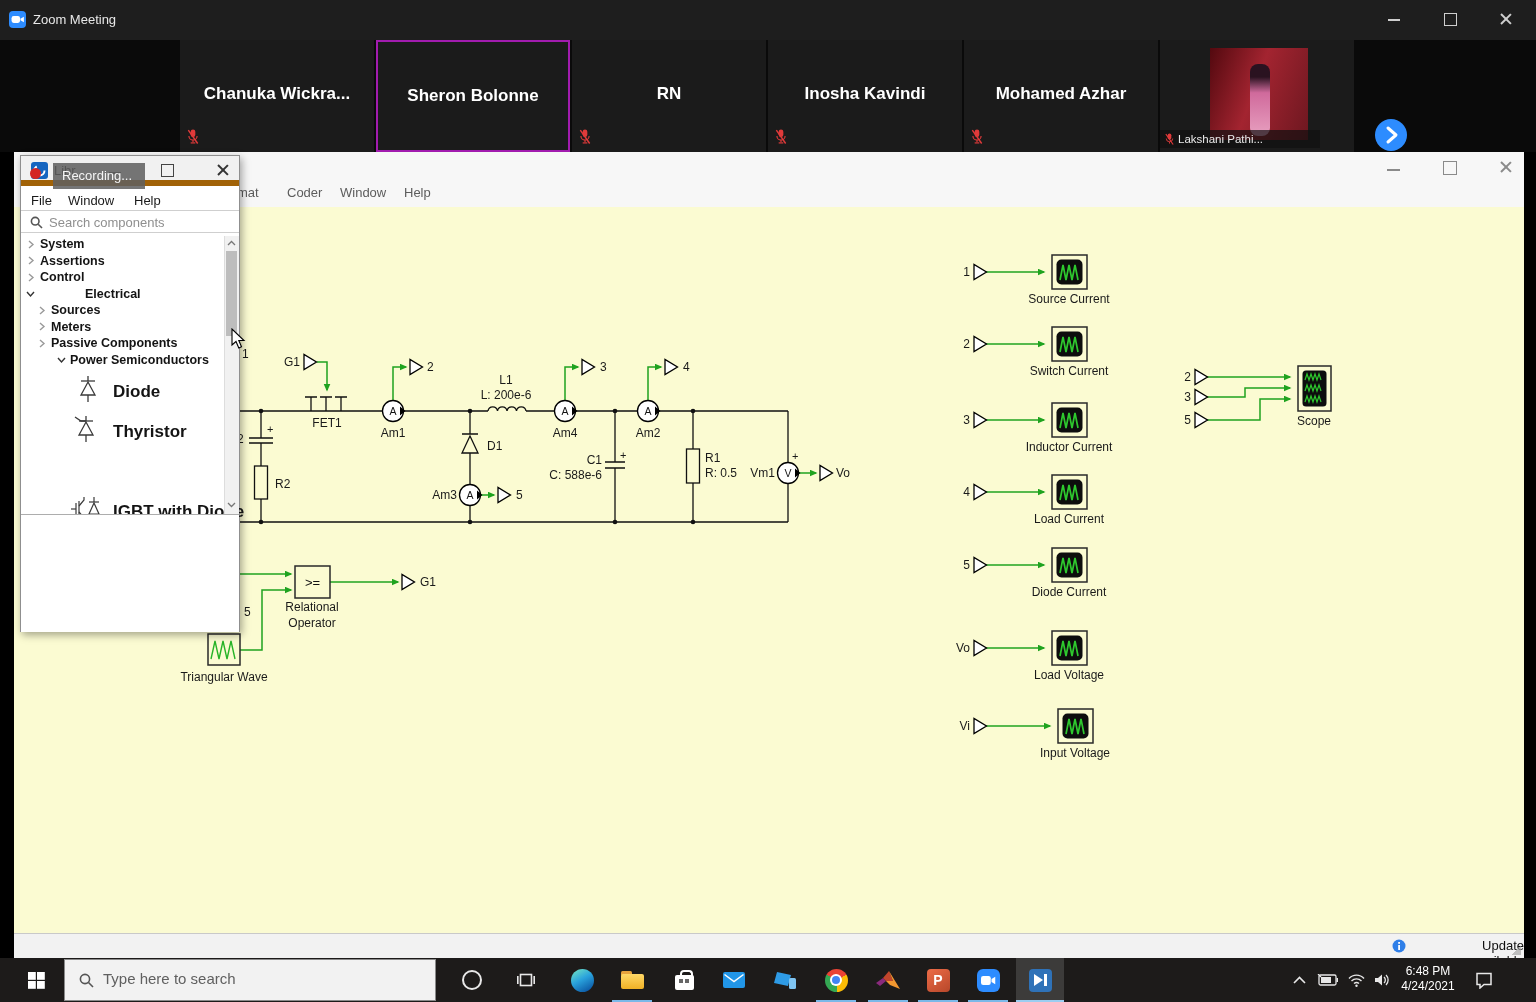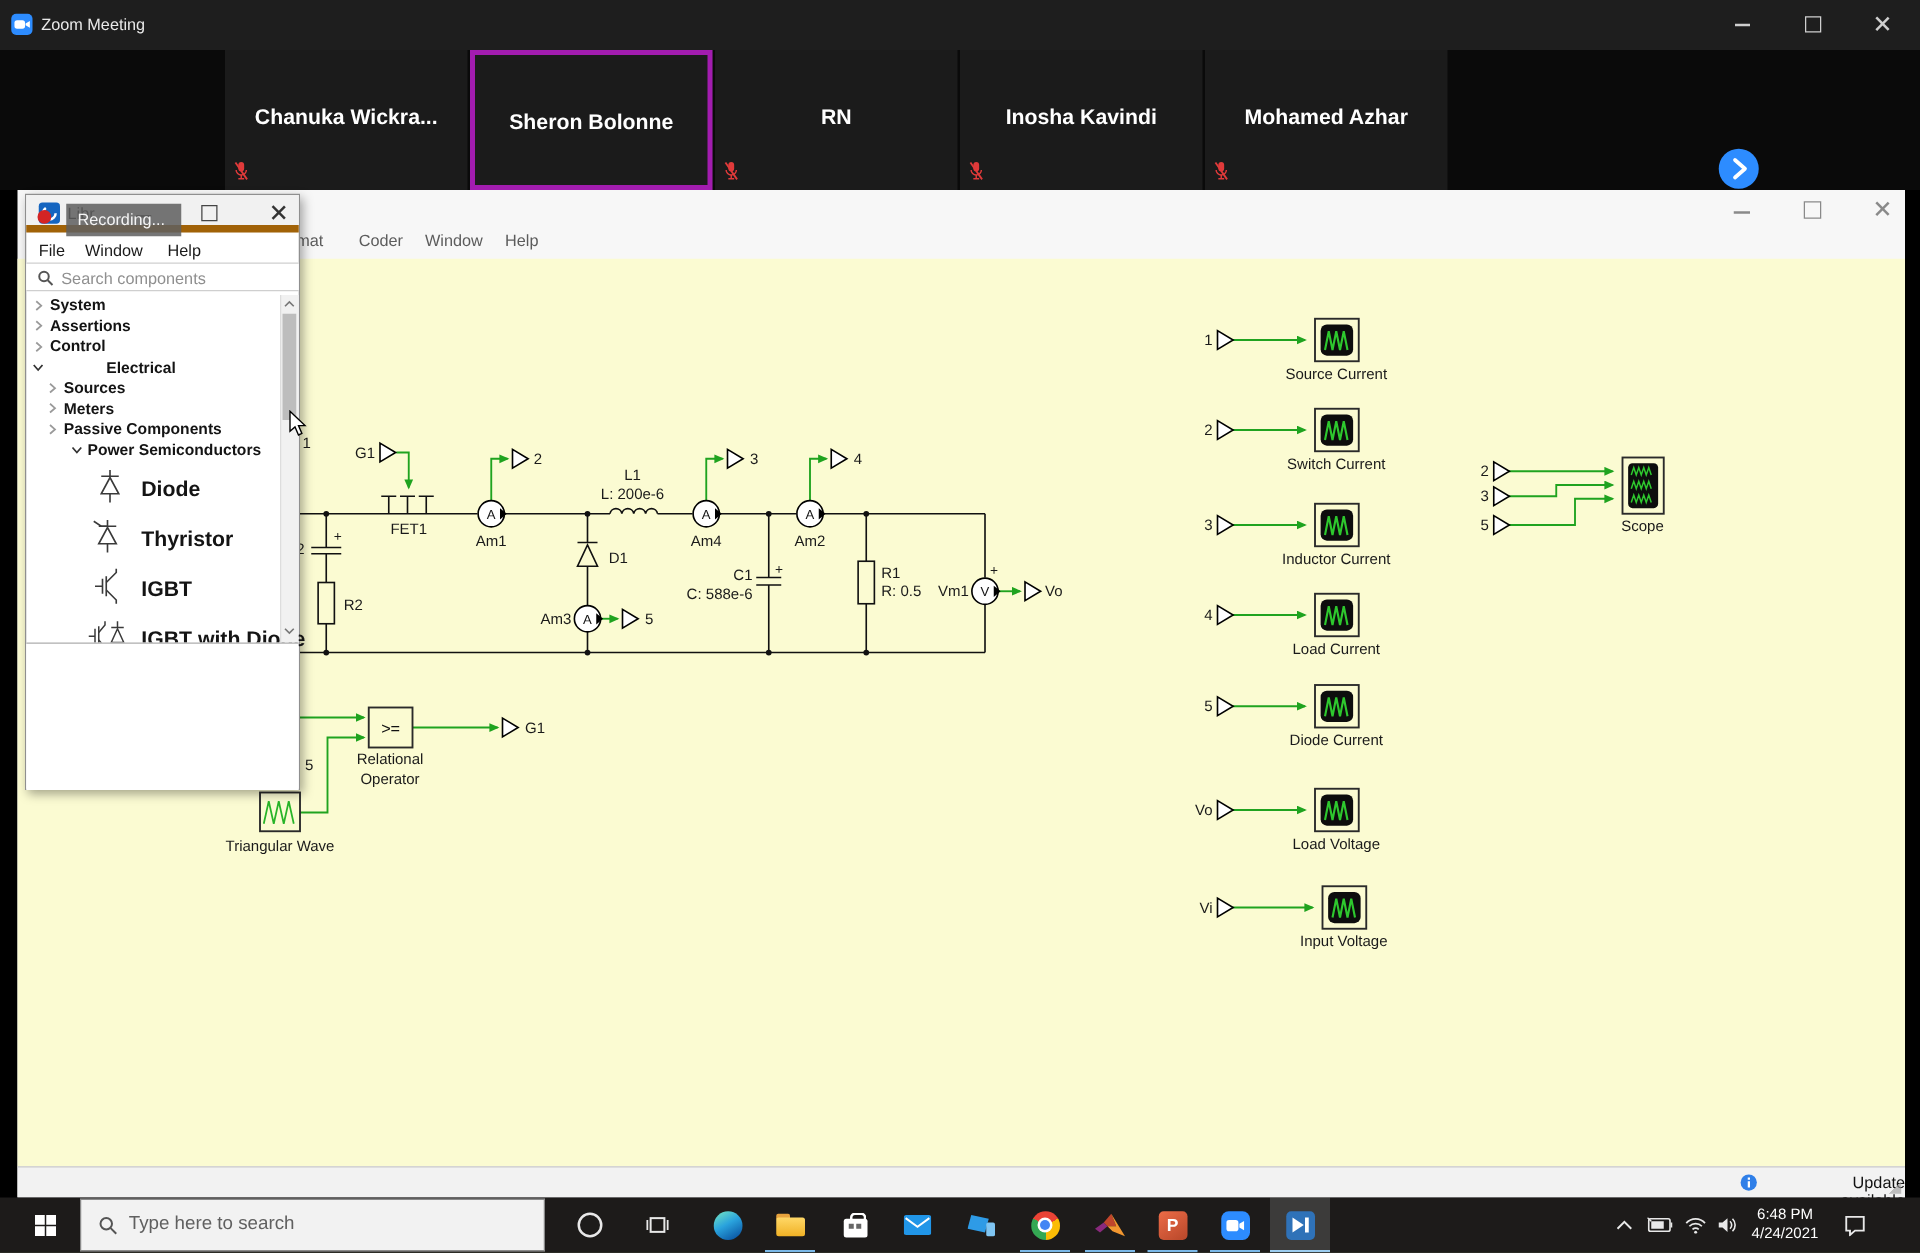--- a/index.html
+++ b/index.html
@@ -13,21 +13,21 @@
   .wc-dash{width:12px;height:2px;background:#cfcfcf;}
   .wc-sq{width:11px;height:11px;border:1.5px solid #cfcfcf;}
   .wc-x{width:14px;height:14px;position:absolute;}
   .wc-x i{position:absolute;left:6px;top:0;width:1.8px;height:14px;background:#cfcfcf;}
   .wc-x i:first-child{transform:rotate(45deg);} .wc-x i:last-child{transform:rotate(-45deg);}
   
   .strip{left:0;top:40px;width:1536px;height:112px;background:#0a0a0a;}
   .tile{top:0;height:112px;width:194px;background:#1b1b1b;box-sizing:border-box;}
   .tile .pname{position:absolute;left:0;right:0;top:44px;text-align:center;color:#fff;
                font-size:17px;font-weight:bold;white-space:nowrap;}
-  .tile-active{border:4px solid #a21caf;text-decoration:underline;}
+  .tile-active{border:2px solid #a21caf;text-decoration:underline;}
   .namebar{position:absolute;left:0;top:90px;width:160px;height:18px;background:rgba(15,15,15,.7);
            display:flex;align-items:center;gap:3px;padding-left:4px;box-sizing:border-box;}
   .namebar span{color:#eaeaea;font-size:11.5px;white-space:nowrap;}
   .nextbtn{left:1375px;top:79px;width:32px;height:32px;border-radius:50%;background:#2d8cff;}
   
   .share{left:14px;top:152px;width:1510px;height:806px;background:#f7f7f7;z-index:1;}
   .appmenu span{position:absolute;top:0;font-size:13px;color:#5c5c5c;}
   .canvas{left:0;top:55px;width:1510px;height:726px;background:#fbfbd2;overflow:hidden;}
   .statusbar{left:0;top:781px;width:1510px;height:25px;background:#f2f2f2;border-top:1px solid #c9c9c9;box-sizing:border-box;}
   .upd-txt{position:absolute;left:1432px;top:4px;font-size:13px;color:#111;text-align:right;}
@@ -129,20 +129,34 @@
     <div class="abs tile" style="left:964px;">
       <div class="pname">Mohamed Azhar</div>
       <svg class="abs" style="left:6px;top:88px;" width="14" height="17" viewBox="0 0 24 28">
           <rect x="8" y="2" width="8" height="13" rx="4" fill="#e03a3a"></rect>
           <path d="M5,13 a7,7 0 0 0 14,0" stroke="#e03a3a" fill="none" stroke-width="2"></path>
           <line x1="12" y1="20" x2="12" y2="24" stroke="#e03a3a" stroke-width="2"></line>
           <line x1="8" y1="25" x2="16" y2="25" stroke="#e03a3a" stroke-width="2"></line>
           <line x1="4" y1="3" x2="20" y2="26" stroke="#e03a3a" stroke-width="2.5"></line>
         </svg>
     </div>
+    <div class="abs tile" style="left:1160px;">
+      <div class="abs" style="left:50px;top:8px;width:98px;height:92px;background:linear-gradient(110deg,#53090f,#a32430 45%,#6d1720);">
+        <div class="abs" style="left:40px;top:16px;width:20px;height:72px;border-radius:8px;background:linear-gradient(#2a1220 18%,#d06a9c 40%,#e8a0c0);"></div>
+      </div>
+      <div class="namebar">
+        <svg width="11" height="14" viewBox="0 0 24 28">
+            <rect x="8" y="2" width="8" height="13" rx="4" fill="#e03a3a"></rect>
+            <path d="M5,13 a7,7 0 0 0 14,0" stroke="#e03a3a" fill="none" stroke-width="2"></path>
+            <line x1="12" y1="20" x2="12" y2="24" stroke="#e03a3a" stroke-width="2"></line>
+            <line x1="4" y1="3" x2="20" y2="26" stroke="#e03a3a" stroke-width="2.5"></line>
+          </svg>
+        <span>Lakshani Pathi...</span>
+      </div>
+    </div>
     <div class="abs nextbtn">
       <svg width="32" height="32" viewBox="0 0 32 32">
           <polyline points="13,9 21,16 13,23" fill="none" stroke="#fff" stroke-width="3" stroke-linecap="round" stroke-linejoin="round"></polyline>
         </svg>
     </div>
   </div>
 
   <div class="abs share">
 
     <div class="abs wc-dash" style="left:1373px;top:17px;background:#8a8a8a;width:13px;"></div>
@@ -444,32 +458,20 @@
         <g stroke="#3a3a3a" stroke-width="1.3" fill="none">
             <polyline points="3,3 9,7 14,7"></polyline>
             <line x1="14" y1="2" x2="14" y2="7"></line>
             <line x1="7" y1="7" x2="21" y2="7"></line>
             <polygon points="7,21 21,21 14,8"></polygon>
             <line x1="14" y1="21" x2="14" y2="28"></line>
           </g>
       </svg>
       <span class="lbl">Thyristor</span>
     </div>
-    <div class="crow" style="top:293px;">
-      <svg class="abs" style="left:52px;top:5px;" width="30" height="30" viewBox="0 0 28 30">
-        <g stroke="#3a3a3a" stroke-width="1.3" fill="none">
-            <line x1="2" y1="15" x2="8" y2="15"></line>
-            <line x1="8" y1="9" x2="8" y2="21"></line>
-            <line x1="11" y1="7" x2="11" y2="23"></line>
-            <polyline points="11,12 19,4 19,1"></polyline>
-            <polyline points="11,18 19,26 19,29"></polyline>
-          </g>
-      </svg>
-      <span class="lbl">IGBT</span>
-    </div>
     <div class="crow" style="top:333px;">
       <svg class="abs" style="left:48px;top:5px;" width="34" height="30" viewBox="0 0 32 30">
         <g stroke="#3a3a3a" stroke-width="1.2" fill="none">
             <line x1="1" y1="15" x2="6" y2="15"></line>
             <line x1="6" y1="9" x2="6" y2="21"></line>
             <line x1="9" y1="7" x2="9" y2="23"></line>
             <polyline points="9,12 14,6 14,3"></polyline>
             <polyline points="9,18 14,24 14,27"></polyline>
             <line x1="19" y1="8" x2="29" y2="8"></line>
             <polygon points="19,20 29,20 24,9"></polygon>

